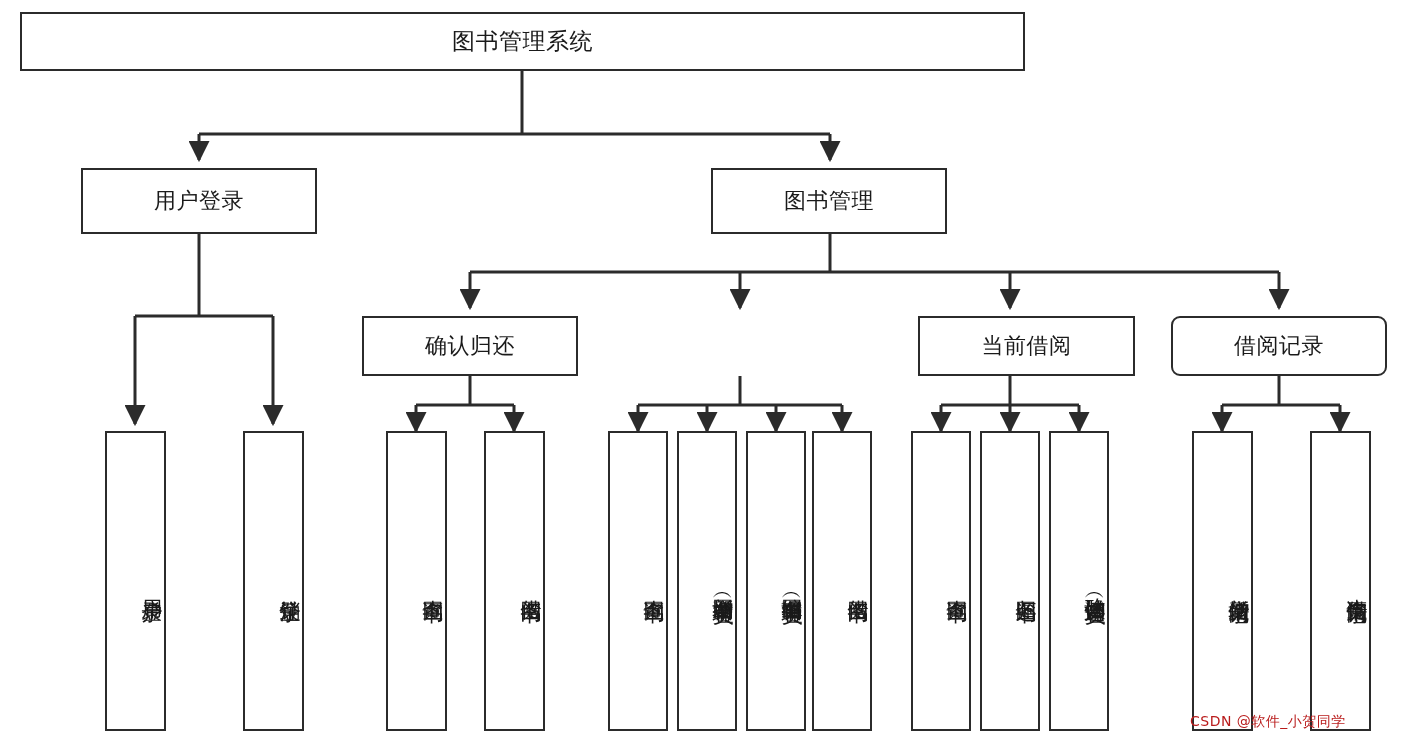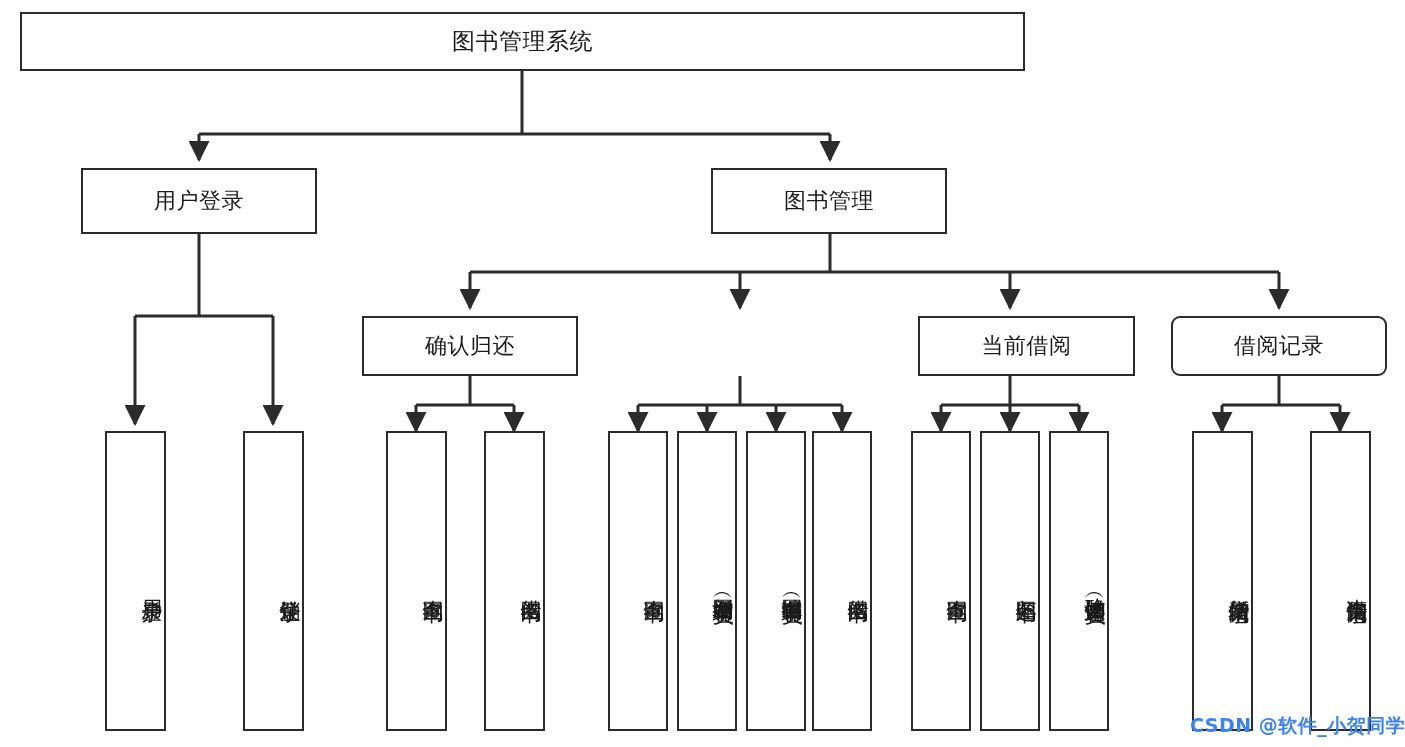--- a/index.html
+++ b/index.html
@@ -54,26 +54,25 @@
     align-items: flex-start;
     justify-content: center;
   }
   .node.vert .vtext {
     writing-mode: vertical-rl;
     text-orientation: upright;
     white-space: nowrap;
   }
   .watermark {
     position: absolute;
-    font-size: 19px;
-    color: #3b82f6;
+    font-size: 14px;
+    color: #b91c1c;
     letter-spacing: 0.5px;
     white-space: nowrap;
     font-family: "DejaVu Sans", "Liberation Sans", sans-serif;
-    font-weight: bold;
   }
 </style>
 </head>
 <body>
 
 <div id="canvas">
 
   <svg class="connectors" viewBox="0 0 1405 747" xmlns="http://www.w3.org/2000/svg">
     <defs>
       <marker id="arrow" viewBox="0 0 10 10" refX="9" refY="5" markerWidth="7" markerHeight="7" orient="auto-start-reverse">

